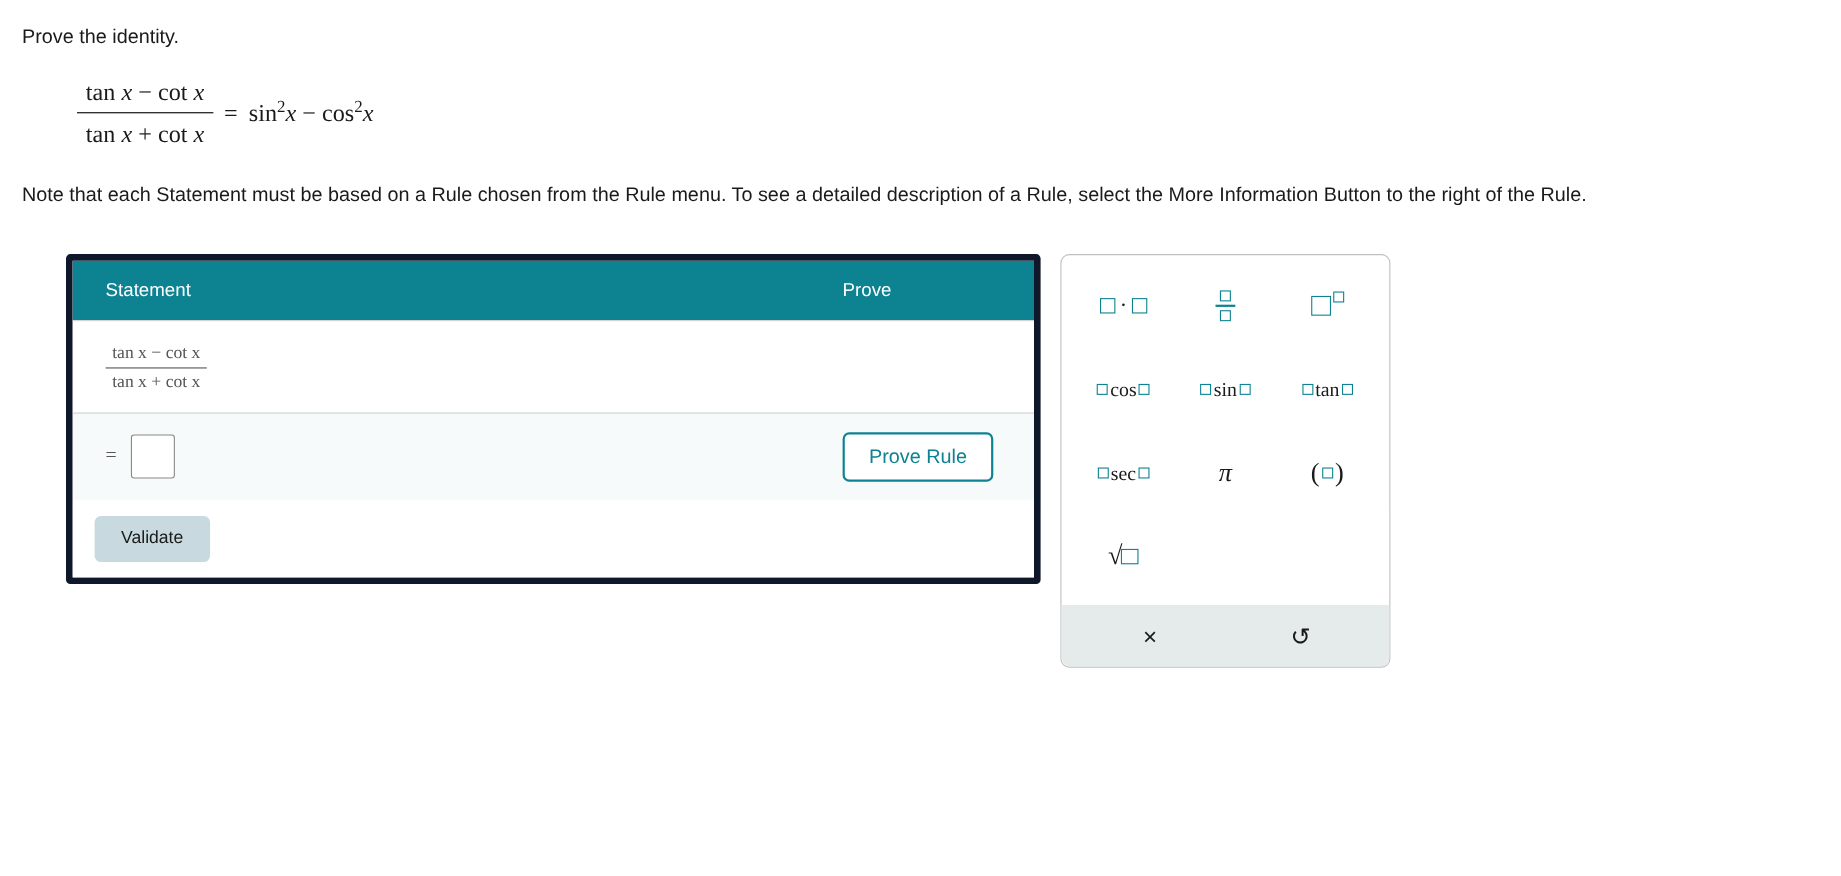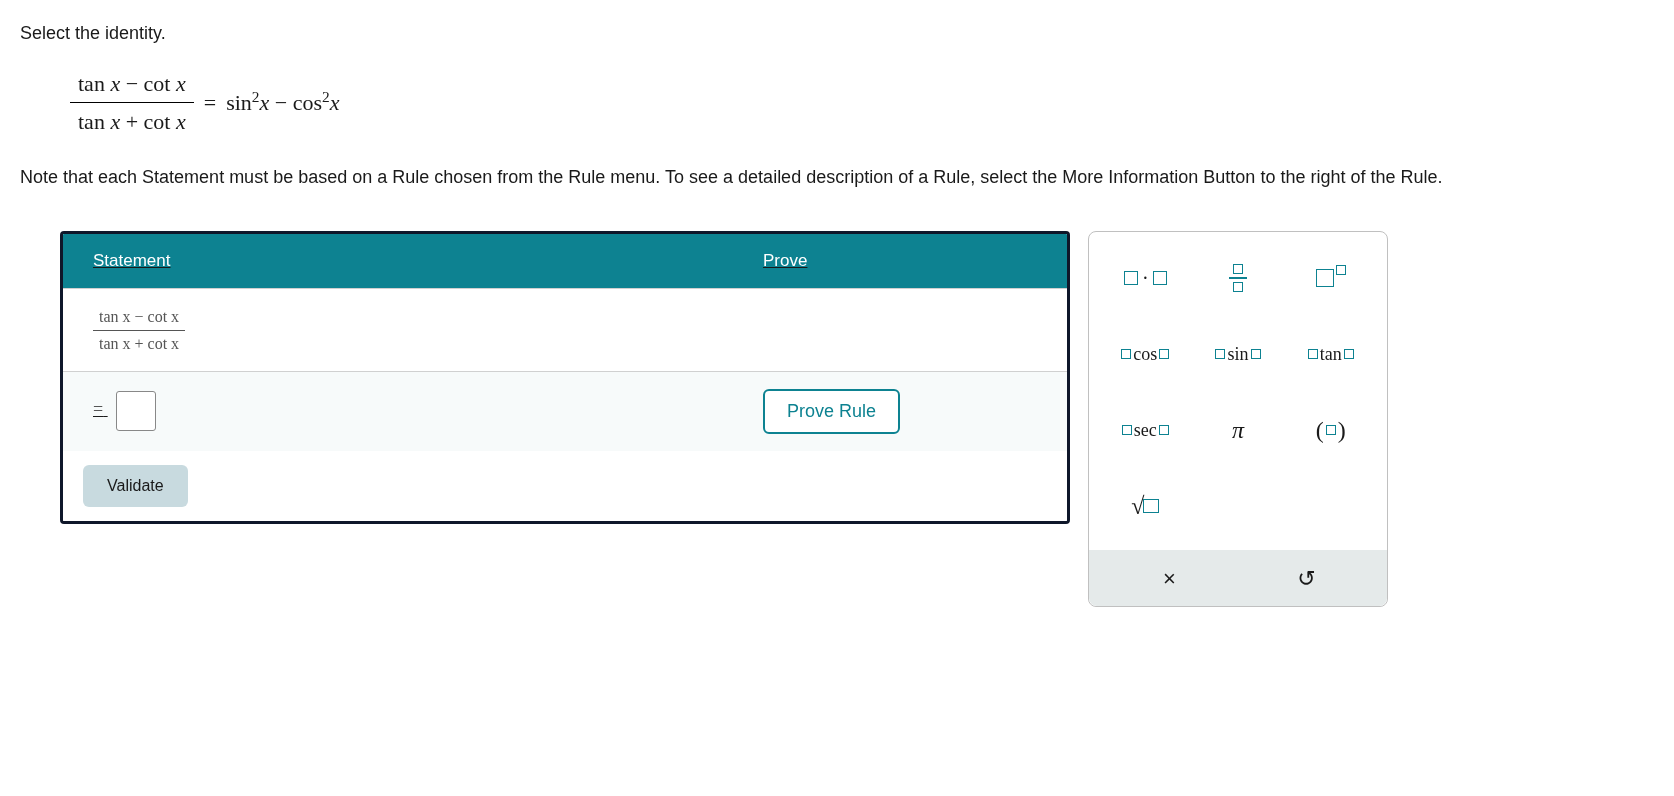--- a/index.html
+++ b/index.html
@@ -30,25 +30,24 @@
 .frac .den { padding: 2px 8px; }
 .sup { font-size: 0.7em; vertical-align: super; }
 .note { margin: 16px 0 40px 0; }
 .proof-area {
   display: flex;
   gap: 18px;
   align-items: flex-start;
   margin-left: 40px;
 }
 .proof-table {
-  width: 1010px;
-  border: 3px solid #0f172a;
+  width: 886px;
+  border: 6px solid #0f172a;
   border-radius: 4px;
   overflow: hidden;
-  text-decoration: underline;
 }
 .proof-header {
   background: #0d8291;
   color: #fff;
   display: flex;
   font-size: 17px;
 }
 .proof-header .col-statement { flex: 0 0 680px; padding: 14px 30px; }
 .proof-header .col-rule { flex: 1; padding: 14px 20px; }
 .proof-row {
@@ -148,21 +147,21 @@
   flex-direction: column;
   text-align: center;
   font-size: 16px;
 }
 .frac-small .num { border-bottom: 1px solid #555; padding: 1px 6px; }
 .frac-small .den { padding: 1px 6px; }
 </style>
 </head>
 <body>
 
-<div class="instruction">Select the identity.</div>
+<div class="instruction">Prove the identity.</div>
 
 <div class="equation-block">
   <span class="frac">
     <span class="num">tan <i>x</i> − cot <i>x</i></span>
     <span class="den">tan <i>x</i> + cot <i>x</i></span>
   </span>
   <span>=</span>
   <span>sin<span class="sup">2</span><i>x</i> − cos<span class="sup">2</span><i>x</i></span>
 </div>
 

